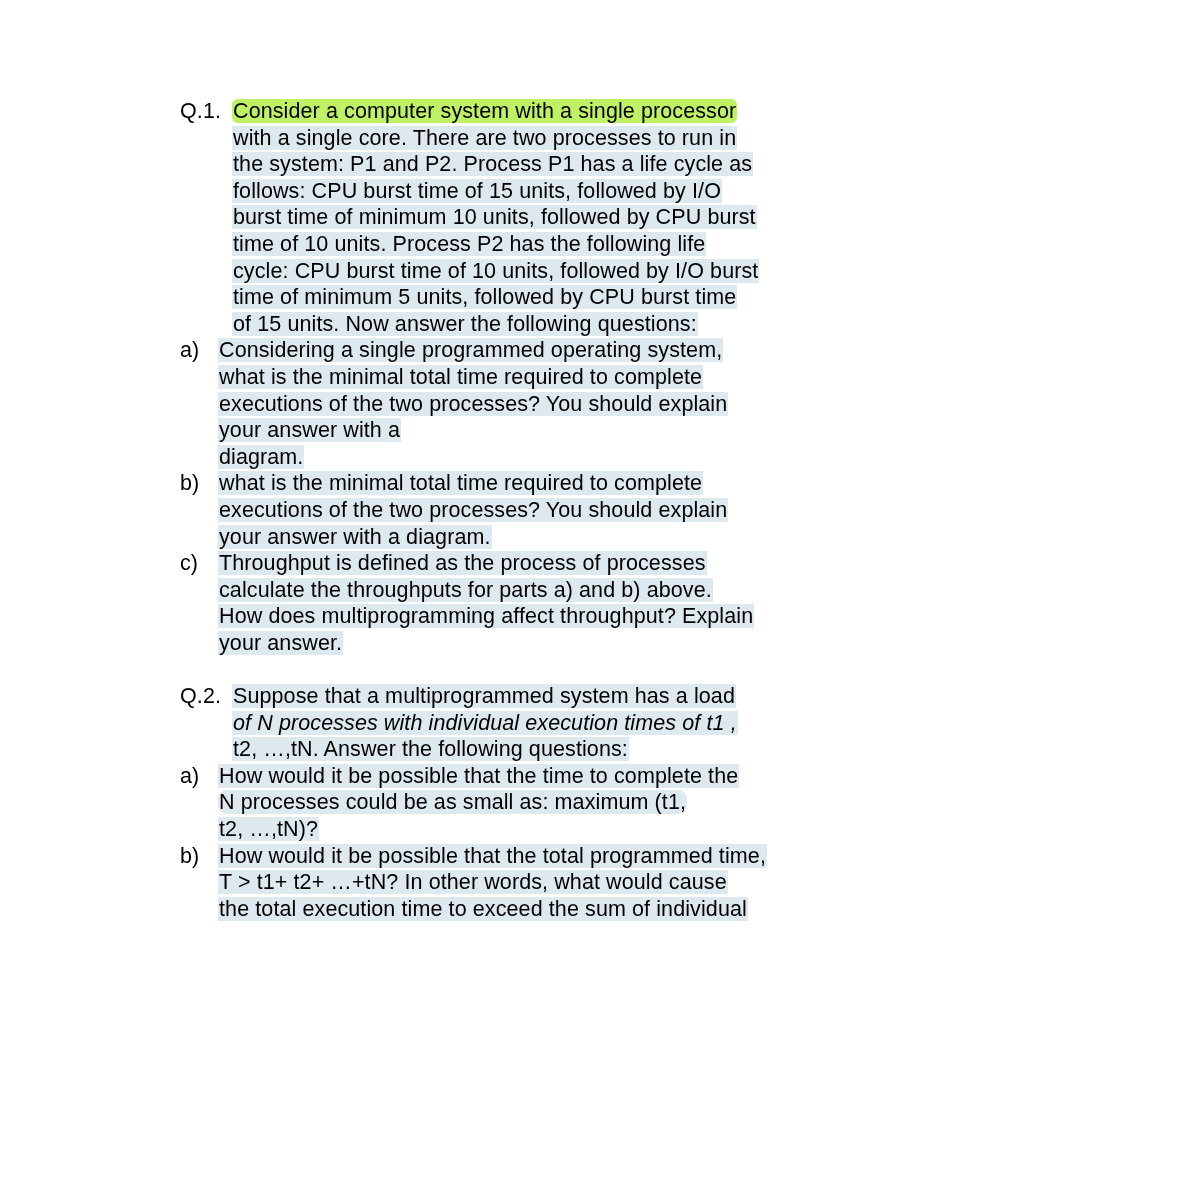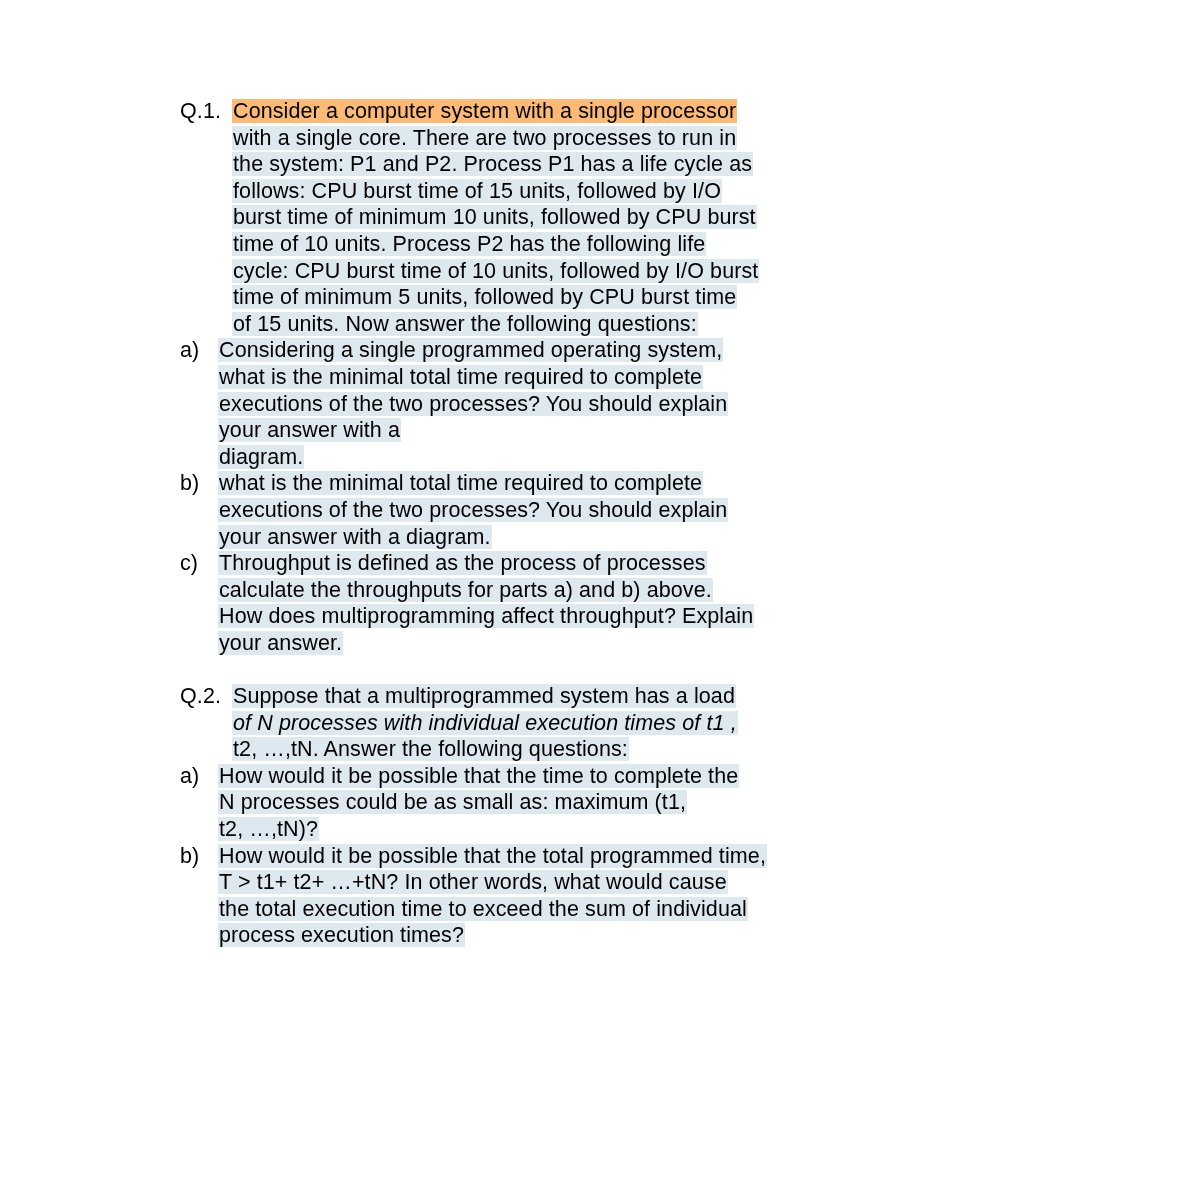--- a/index.html
+++ b/index.html
@@ -89,21 +89,21 @@
   }
 </style>
 </head>
 <body style="background: rgb(255, 255, 255); color: rgb(0, 0, 0);">
 
 <div id="page">
   <div id="doc-body">
       <div class="qblock">
         <span class="marker">Q.1.</span>
         <div class="lines">
-          <div class="line"><span class="hl" style="background: #fdba74;">Consider a computer system with a single processor</span></div>
+          <div class="line"><span class="hl" style="background: #bef264; border-radius: 6px;">Consider a computer system with a single processor</span></div>
           <div class="line"><span class="hl" style="background: rgb(221, 232, 239);">with a single core. There are two processes to run in</span></div>
           <div class="line"><span class="hl" style="background: rgb(221, 232, 239);">the system: P1 and P2. Process P1 has a life cycle as</span></div>
           <div class="line"><span class="hl" style="background: rgb(221, 232, 239);">follows: CPU burst time of 15 units, followed by I/O</span></div>
           <div class="line"><span class="hl" style="background: rgb(221, 232, 239);">burst time of minimum 10 units, followed by CPU burst</span></div>
           <div class="line"><span class="hl" style="background: rgb(221, 232, 239);">time of 10 units. Process P2 has the following life</span></div>
           <div class="line"><span class="hl" style="background: rgb(221, 232, 239);">cycle: CPU burst time of 10 units, followed by I/O burst</span></div>
           <div class="line"><span class="hl" style="background: rgb(221, 232, 239);">time of minimum 5 units, followed by CPU burst time</span></div>
           <div class="line"><span class="hl" style="background: rgb(221, 232, 239);">of 15 units. Now answer the following questions:</span></div>
         </div>
       </div>
@@ -140,27 +140,26 @@
         <div class="lines">
           <div class="line"><span class="hl" style="background: rgb(221, 232, 239);">Suppose that a multiprogrammed system has a load</span></div>
           <div class="line"><span class="hl" style="background: rgb(221, 232, 239); font-style: italic;">of N processes with individual execution times of t1 ,</span></div>
           <div class="line"><span class="hl" style="background: rgb(221, 232, 239);">t2, …,tN. Answer the following questions:</span></div>
         </div>
       </div>
       <div class="litem">
         <span class="marker">a)</span>
         <div class="lines">
           <div class="line"><span class="hl" style="background: rgb(221, 232, 239);">How would it be possible that the time to complete the</span></div>
-          <div class="line"><span class="hl" style="background: rgb(221, 232, 239);">N processes could be as small as: maximum (t1,</span></div>
+          <div class="line"><span class="hl" style="background: rgb(221, 232, 239); border-radius: 9px;">N processes could be as small as: maximum (t1,</span></div>
           <div class="line"><span class="hl" style="background: rgb(221, 232, 239);">t2, …,tN)?</span></div>
         </div>
       </div>
       <div class="litem">
         <span class="marker">b)</span>
         <div class="lines">
           <div class="line"><span class="hl" style="background: rgb(221, 232, 239);">How would it be possible that the total programmed time,</span></div>
           <div class="line"><span class="hl" style="background: rgb(221, 232, 239);">T &gt; t1+ t2+ …+tN? In other words, what would cause</span></div>
           <div class="line"><span class="hl" style="background: rgb(221, 232, 239);">the total execution time to exceed the sum of individual</span></div>
-          <div class="line"><span class="hl" style="background: rgb(221, 232, 239);">process execution times?</span></div>
         </div>
       </div>
     </div>
 </div>
 
 </body></html>

